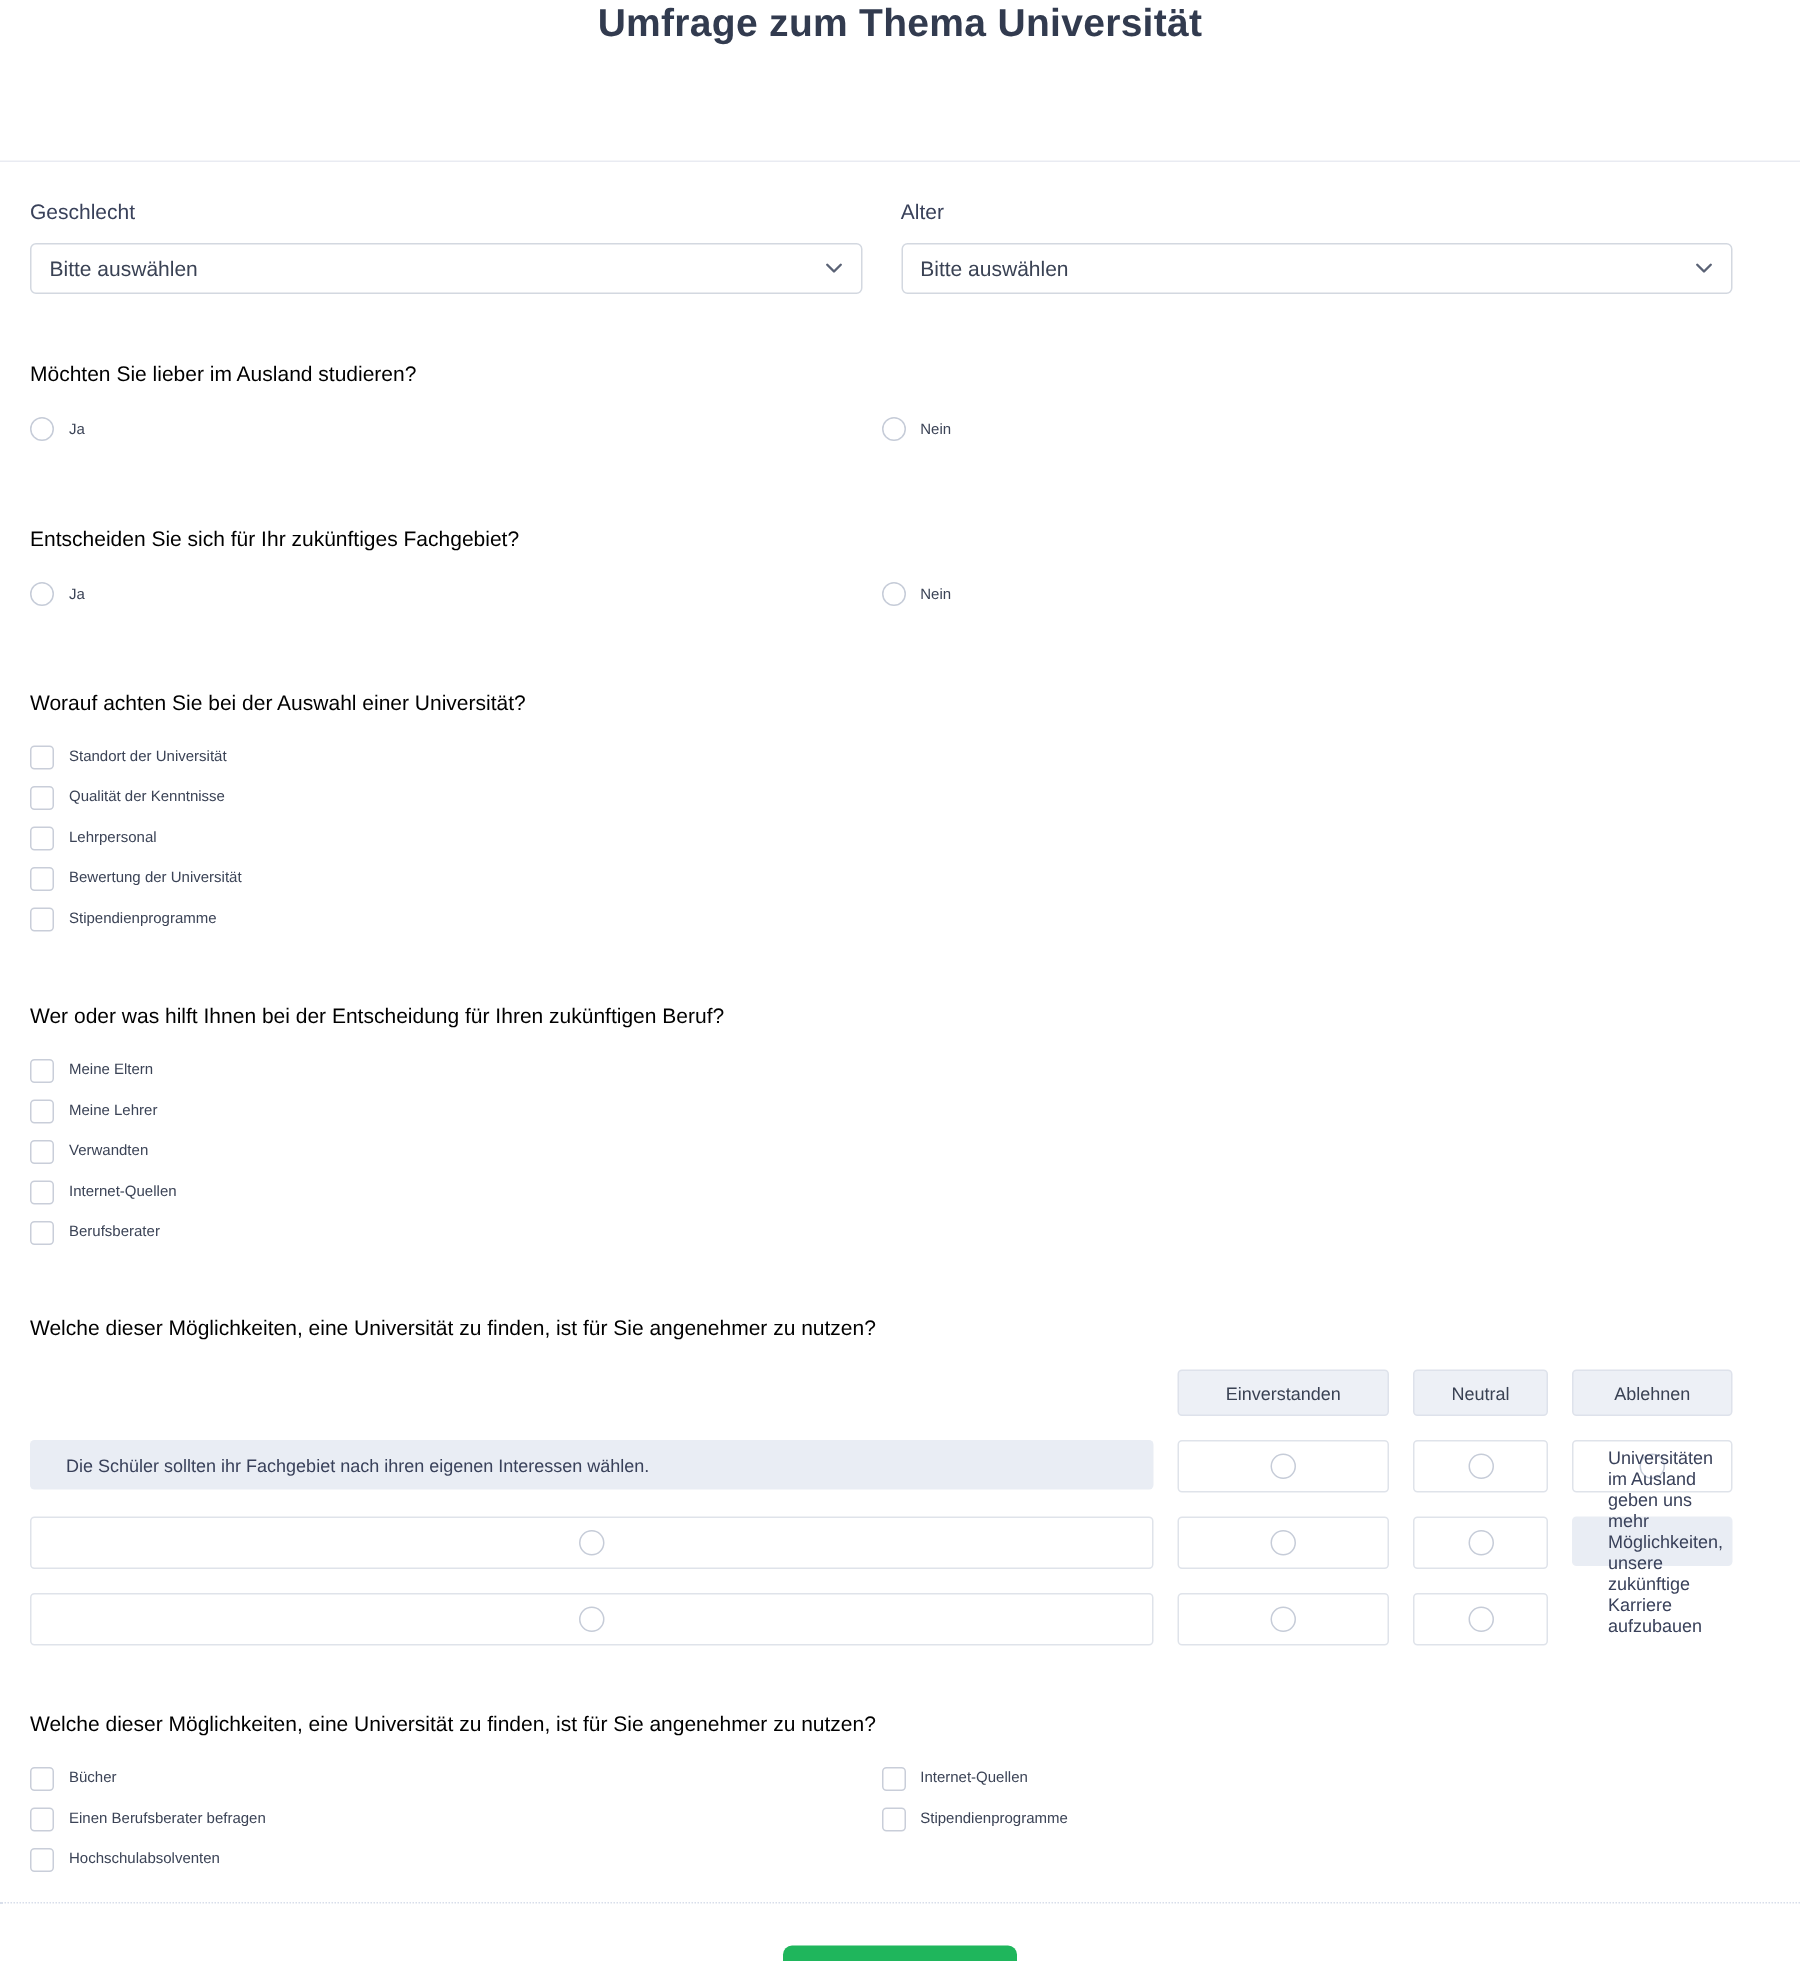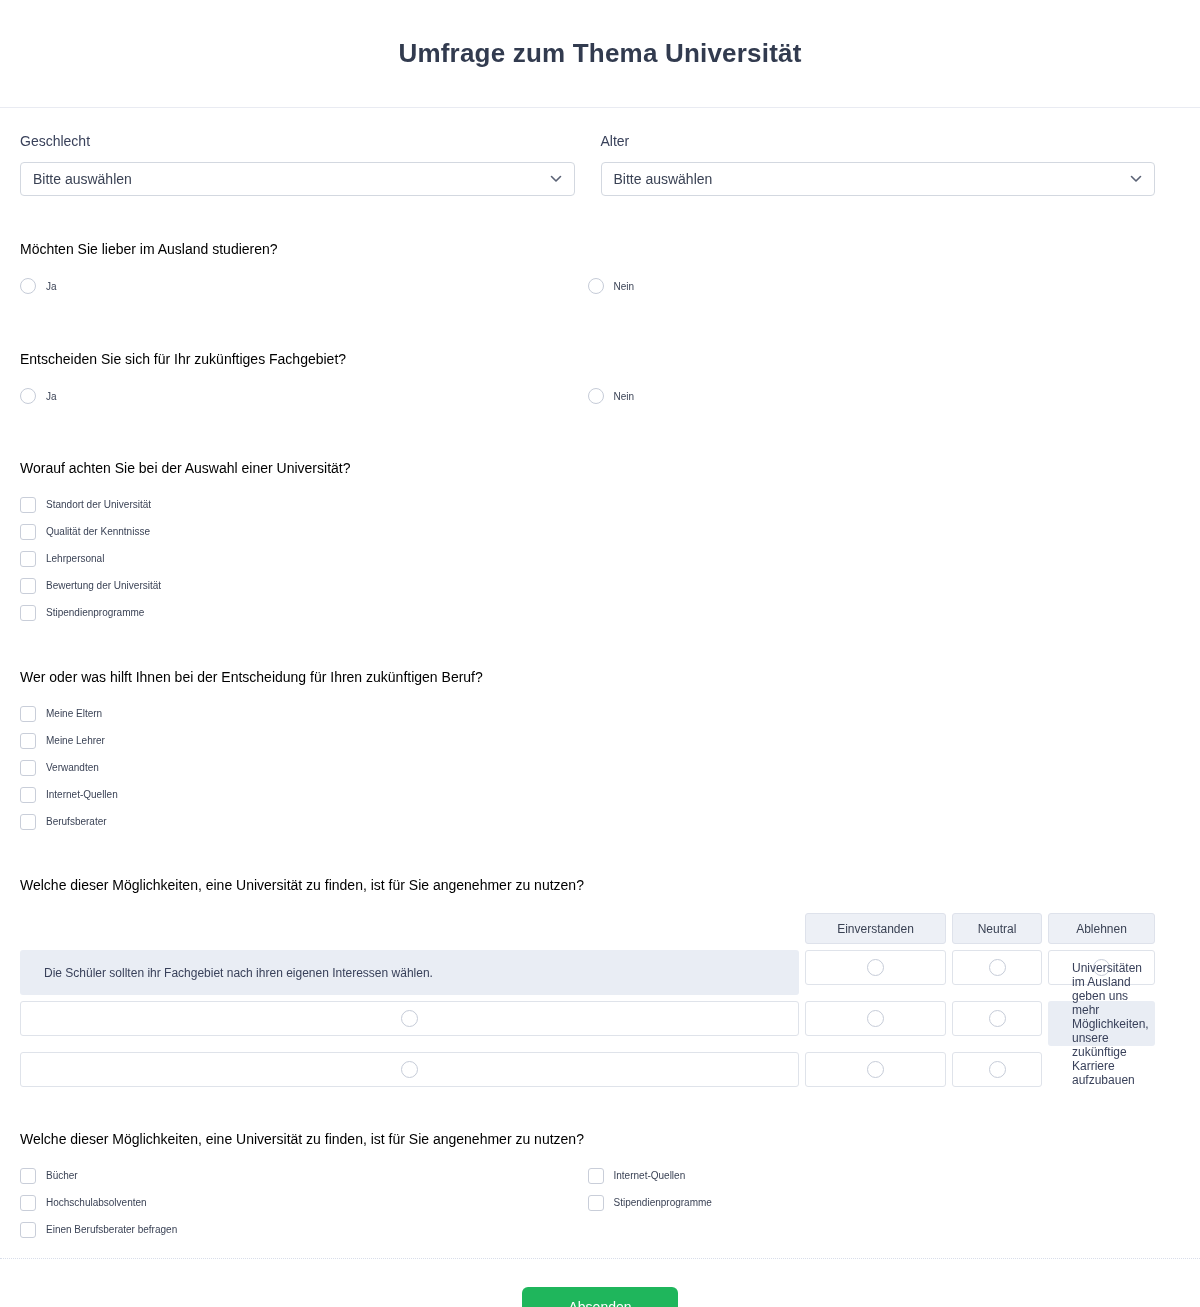--- a/index.html
+++ b/index.html
@@ -10,21 +10,20 @@
     background: #ffffff;
     font-family: "Liberation Sans", sans-serif;
     color: #3b4357;
     position: relative;
   }
   .form-header {
     height: 108px;
     background: #ffffff;
     border-bottom: 1px solid #e9ebf2;
     display: flex;
-    align-items: center;
     justify-content: center;
   }
   .page-title {
     font-size: 26px;
     font-weight: 700;
     color: #323b4f;
     letter-spacing: 0.2px;
   }
   .content {
     padding: 25px 45px 20px 20px;
@@ -90,34 +89,34 @@
     border-radius: 3px;
     background: #fff;
     flex: 0 0 16px;
   }
   
   .matrix-question { margin-top: 47px; }
   .matrix-table {
     margin-top: 20px;
     display: grid;
     grid-template-columns: 1fr 141px 90px 107px;
-    gap: 6px;
+    gap: 16px;
   }
   .m-corner { background: transparent; }
   .m-head {
     height: 31px;
     background: #edf0f6;
     border: 1px solid #dee2eb;
     border-radius: 3px;
     display: flex; align-items: center; justify-content: center;
     font-size: 12px;
     color: #3a4254;
   }
   .m-label {
-    height: 45px;
+    height: 33px;
     background: #e9edf4;
     border-radius: 3px;
     display: flex; align-items: center;
     padding-left: 24px;
     font-size: 12px;
     color: #39415a;
   }
   .m-cell {
     height: 35px;
     background: #fff;
@@ -317,25 +316,25 @@
   <section class="grid-checkbox-question">
     <div class="question">Welche dieser Möglichkeiten, eine Universität zu finden, ist für Sie angenehmer zu nutzen?</div>
     <div class="grid-cols">
       <div class="g-col">
         <div class="option checkbox-item">
           <span class="checkbox-box"></span>
           <span class="option-label">Bücher</span>
         </div>
         <div class="option checkbox-item">
           <span class="checkbox-box"></span>
+          <span class="option-label">Einen Berufsberater befragen</span>
+        </div>
+        <div class="option checkbox-item">
+          <span class="checkbox-box"></span>
           <span class="option-label">Hochschulabsolventen</span>
-        </div>
-        <div class="option checkbox-item">
-          <span class="checkbox-box"></span>
-          <span class="option-label">Einen Berufsberater befragen</span>
         </div>
       </div>
       <div class="g-col">
         <div class="option checkbox-item">
           <span class="checkbox-box"></span>
           <span class="option-label">Internet-Quellen</span>
         </div>
         <div class="option checkbox-item">
           <span class="checkbox-box"></span>
           <span class="option-label">Stipendienprogramme</span>

